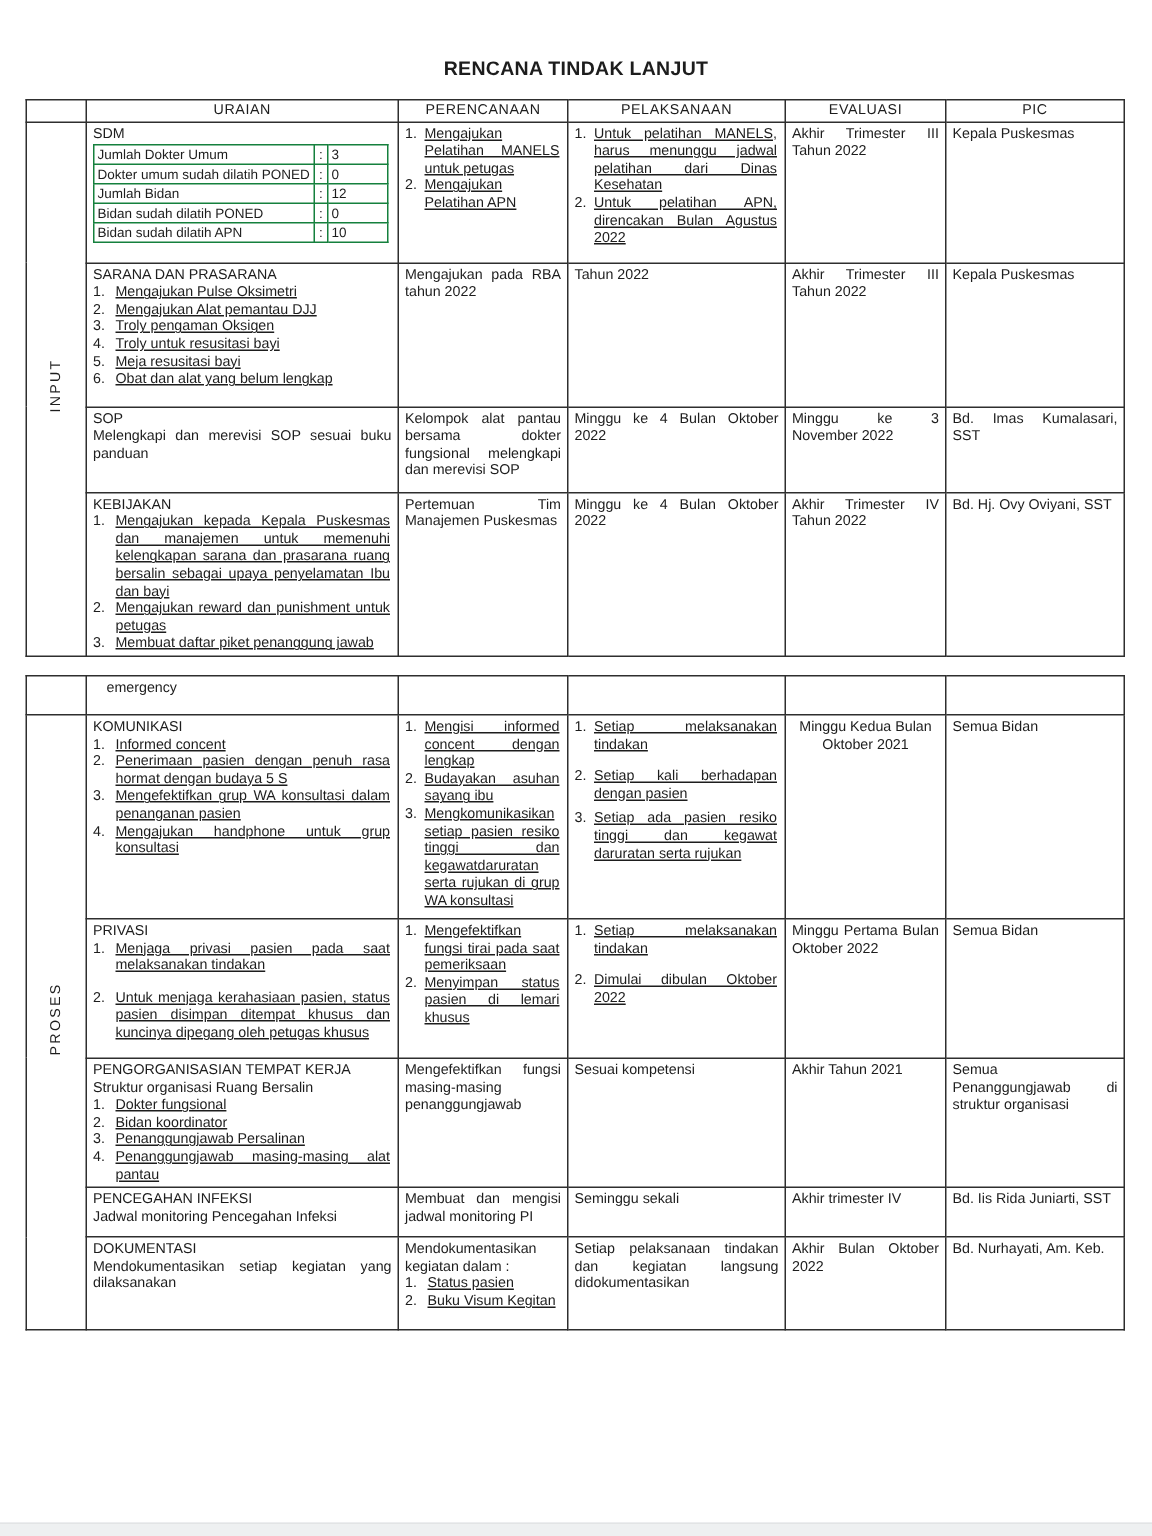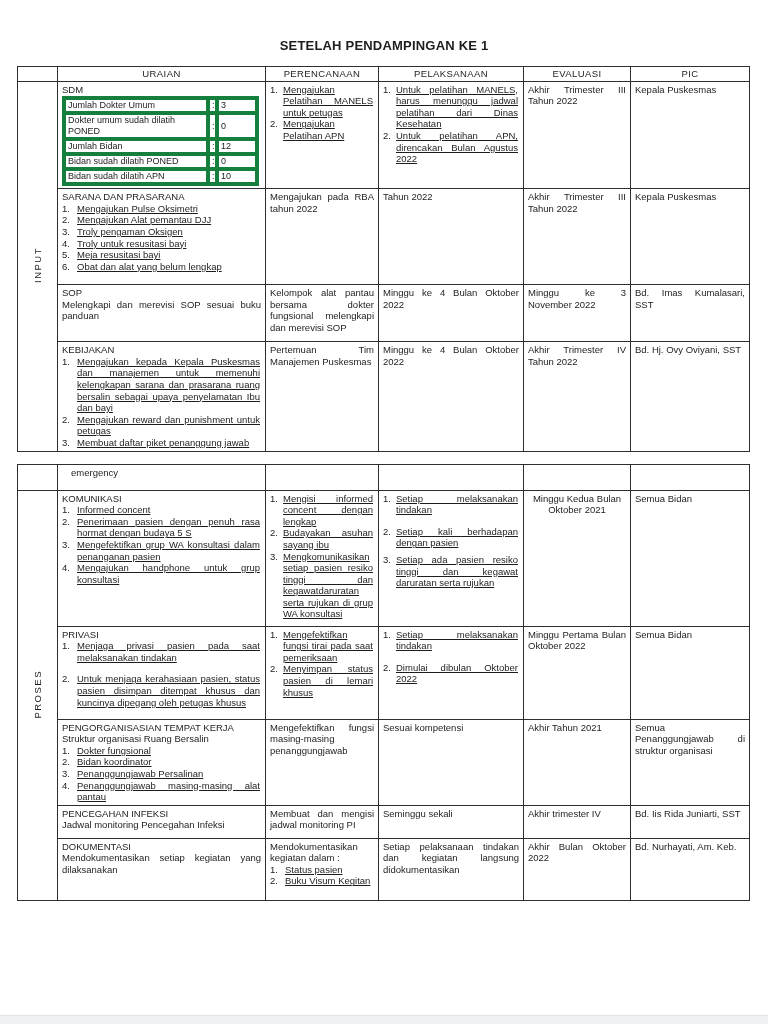--- a/index.html
+++ b/index.html
@@ -18,42 +18,42 @@
   tr.hdr td { text-align:center; padding:1px 2px; letter-spacing:0.4px; height:14px; vertical-align:middle; }
   .jt { text-align:justify; }
   .ctr { text-align:center; }
   .li { display:flex; }
   .li .n { flex:none; width:15px; }
   .li .n2 { flex:none; width:13px; }
   .li .t { flex:1; text-align:justify; padding-right:1px;text-decoration:underline; }
   .sp { margin-top:10px; }
   .g { margin-top:5px; }
   table.stats { border-collapse:collapse; table-layout:fixed; width:197px; margin-top:1px; }
-  table.stats td { border:4px solid #15803d; font-size:9px; line-height:11px; height:13px; padding:0 2px; vertical-align:middle; }
+  table.stats td { border:1px solid #15803d; font-size:9px; line-height:11px; height:13px; padding:0 2px; vertical-align:middle; }
   td.sc { text-align:center; }
   tr.r-hdr { height:14px; }
   tr.r-sdm { height:94px; }
   tr.r-sarana { height:96px; }
   tr.r-sop { height:57px; }
   tr.r-kebijakan { height:104px;margin-top:44px; }
   tr.r-emergency { height:26px; }
   tr.r-komunikasi { height:136px; }
   tr.r-privasi { height:93px; }
   tr.r-pengorganisasian { height:82px; }
   tr.r-pencegahan { height:33px; }
   tr.r-dokumentasi { height:62px; }
   .t2 { margin-top:63px;padding-left:28px; }
   .emergency-cell { padding-left:13px !important; }
   .footer-bar { position:absolute; left:0; bottom:0; width:768px; height:9px; background:#eef0f1; border-top:1px solid #e2e4e5; }
 </style>
 </head>
 <body>
 
 <div class="doc-title">
-  <div>SETELAH PENDAMPINGAN KE 1</div>
+  <div>RENCANA TINDAK LANJUT</div>
 </div>
 
 <table class="main">
   <colgroup>
       <col style="width:40px">
       <col style="width:208px">
       <col style="width:113px">
       <col style="width:145px">
       <col style="width:107px">
       <col style="width:119px">

